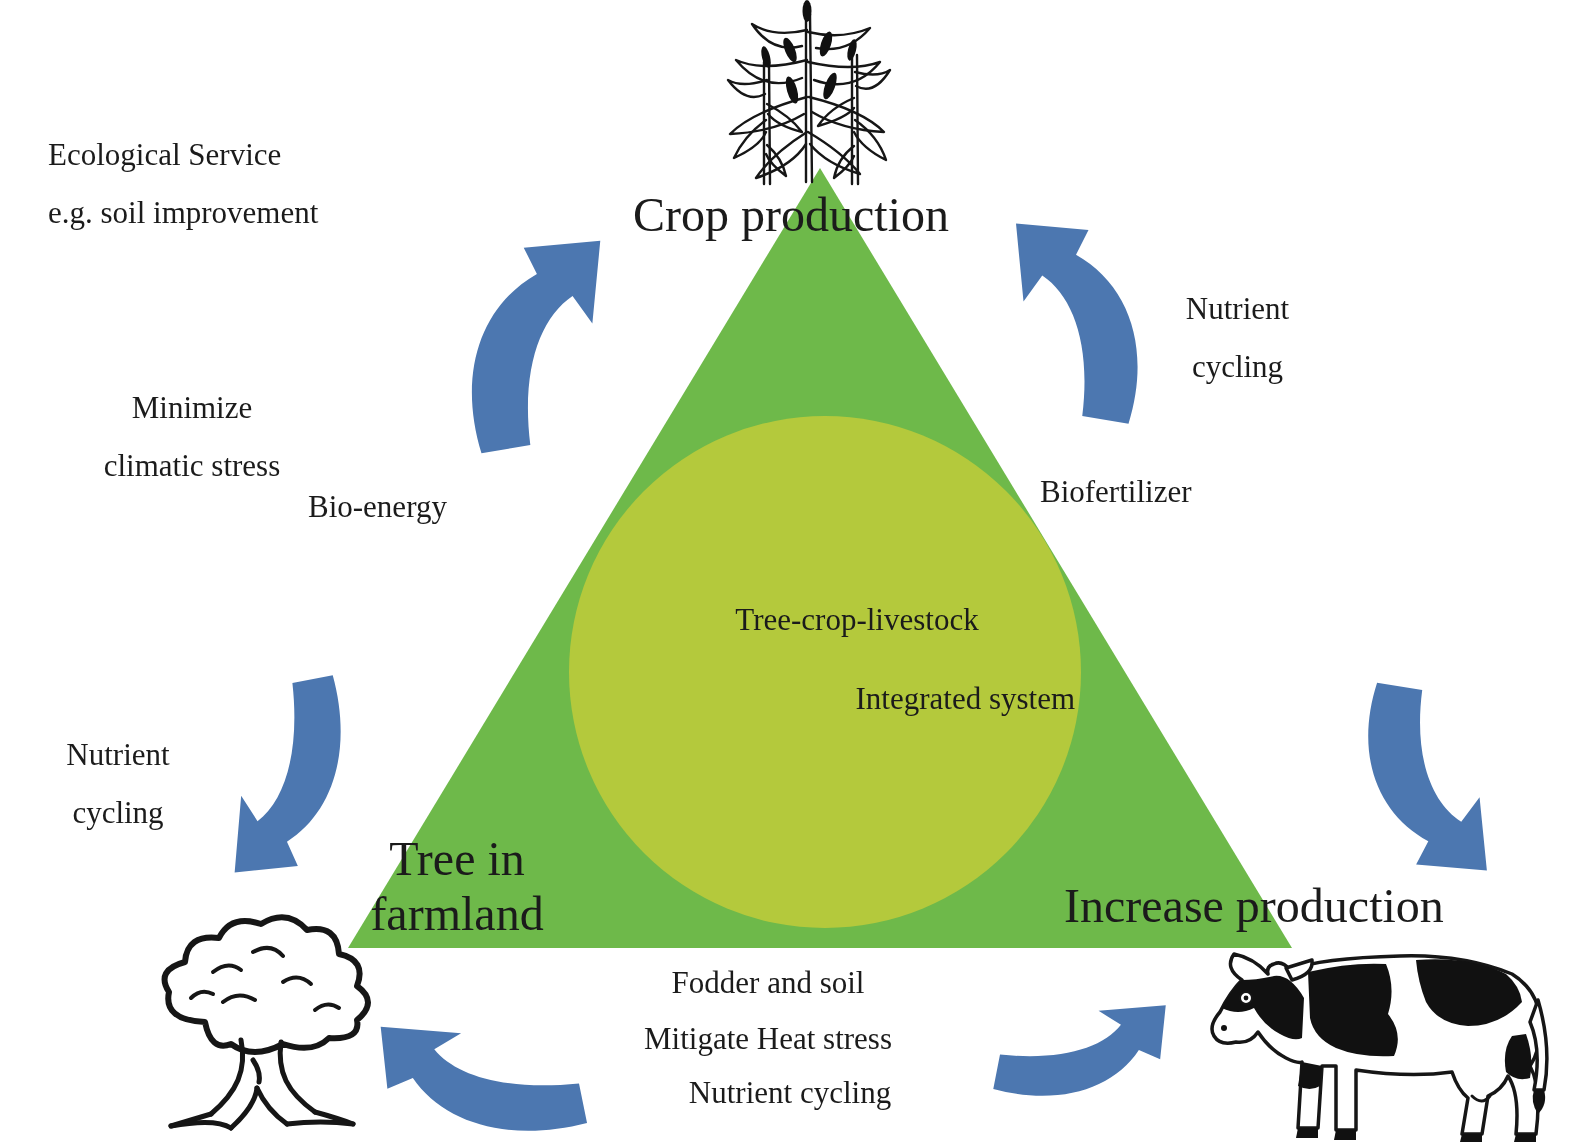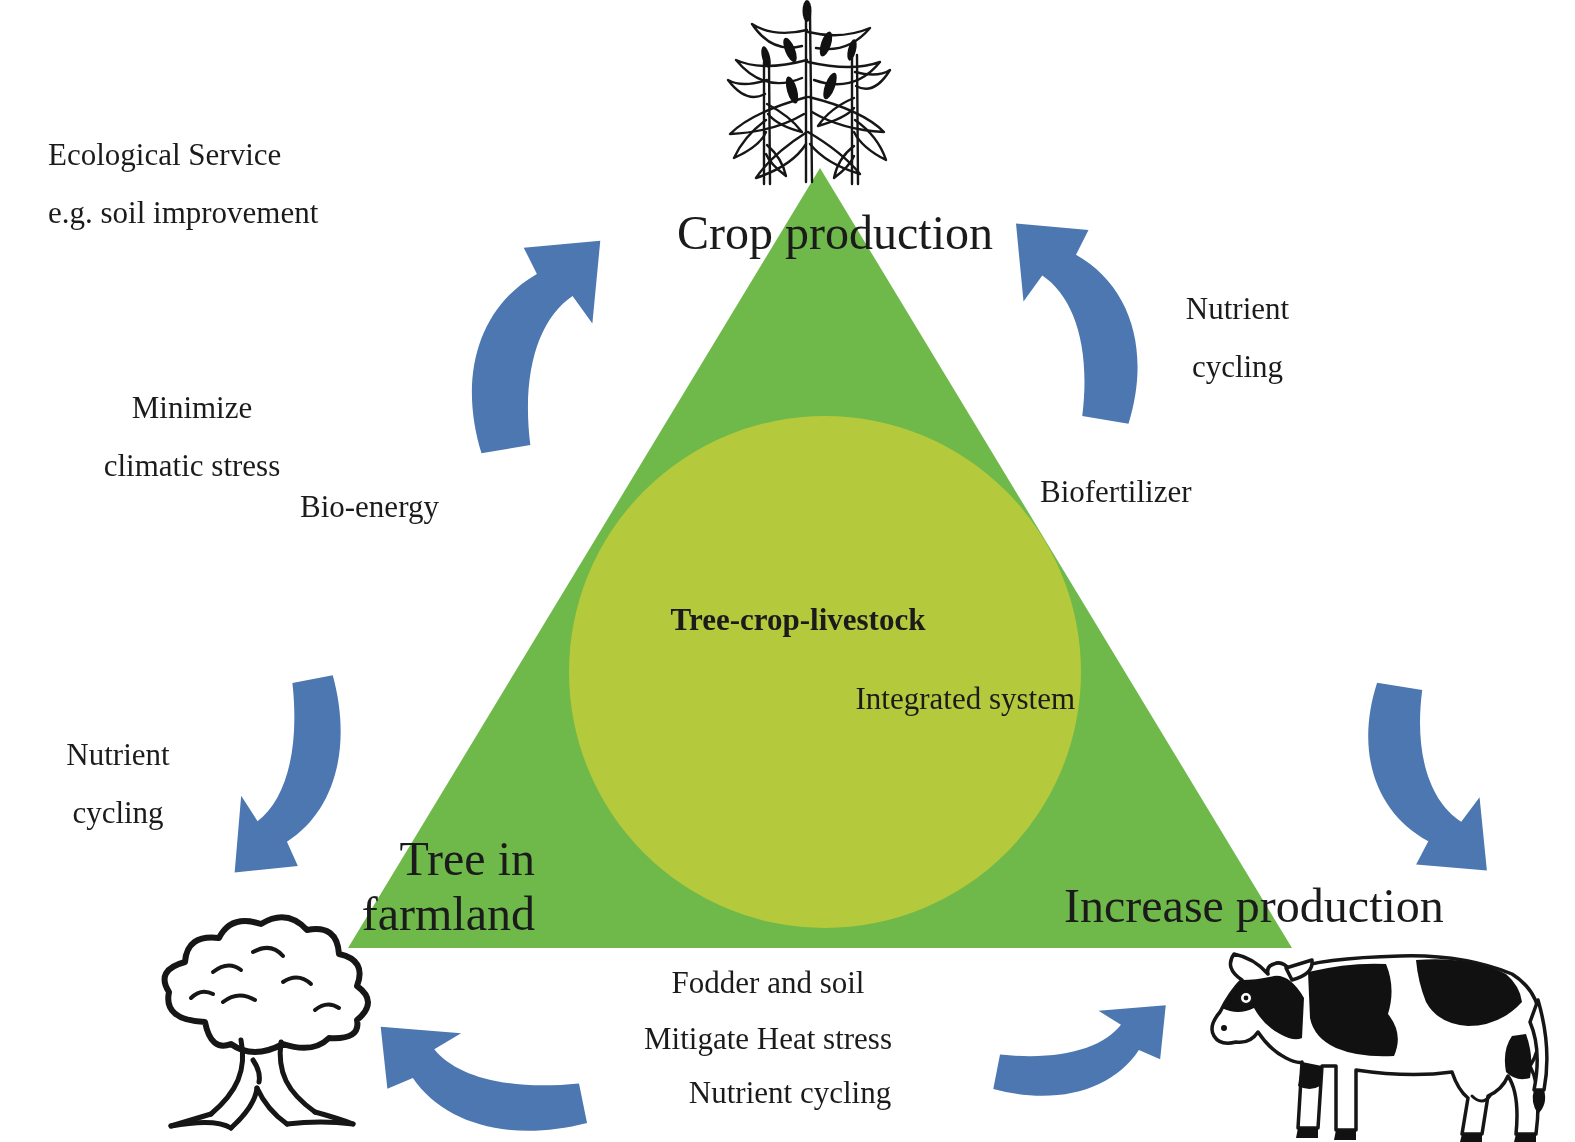--- a/index.html
+++ b/index.html
@@ -153,40 +153,40 @@
 
     <path class="ink-line" stroke-width="3" d="M282 158 Q292 168 300 158"></path>
   </svg>
 
   <div class="lbl" style="left:48px;top:126px;">Ecological Service
 e.g. soil improvement</div>
 
   <div class="lbl ctr" style="left:30px;top:371px;width:324px;">Minimize
 climatic stress</div>
 
-  <div class="lbl" style="left:300px;top:478px;">Bio-energy</div>
+  <div class="lbl" style="left:308px;top:478px;">Bio-energy</div>
 
 
   <div class="lbl ctr" style="left:18px;top:718px;width:200px;">Nutrient
 cycling</div>
 
-  <div class="lbl ctr big" style="left:329px;top:823px;width:206px;line-height:55px;text-align:right;">Tree in
+  <div class="lbl ctr big" style="left:354px;top:823px;width:206px;line-height:55px;">Tree in
 farmland</div>
 
-  <div class="lbl big" style="left:633px;top:204px;margin-left:44px;">Crop production</div>
+  <div class="lbl big" style="left:633px;top:186px;">Crop production</div>
 
   <div class="lbl ctr" style="left:1135px;top:272px;width:205px;">Nutrient
 cycling</div>
 
   <div class="lbl" style="left:1040px;top:463px;">Biofertilizer</div>
 
 
   <div class="lbl big" style="left:1064px;top:877px;">Increase production</div>
 
   <div class="lbl ctr" style="left:540px;top:947px;width:456px;line-height:56px;">Fodder and soil
 Mitigate Heat stress</div>
 
   <div class="lbl ctr" style="left:600px;top:1056px;width:380px;">Nutrient cycling</div>
 
-  <div class="lbl ctr" style="left:548px;top:583px;width:500px;font-weight:bold;">Tree-crop-livestock</div>
+  <div class="lbl ctr" style="left:607px;top:583px;width:500px;">Tree-crop-livestock</div>
   <div class="lbl ctr" style="left:575px;top:662px;width:500px;text-align:right;">Integrated system</div>
 
 </div>
 
 </body></html>

